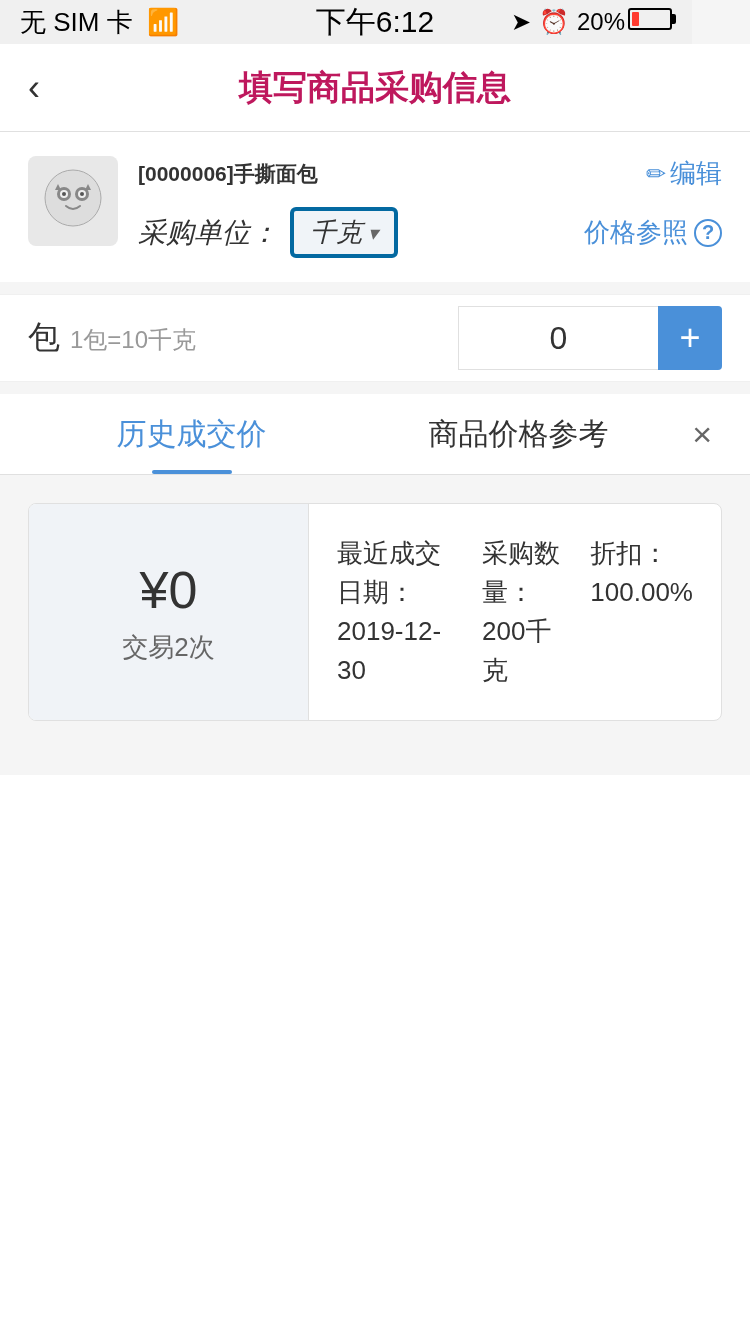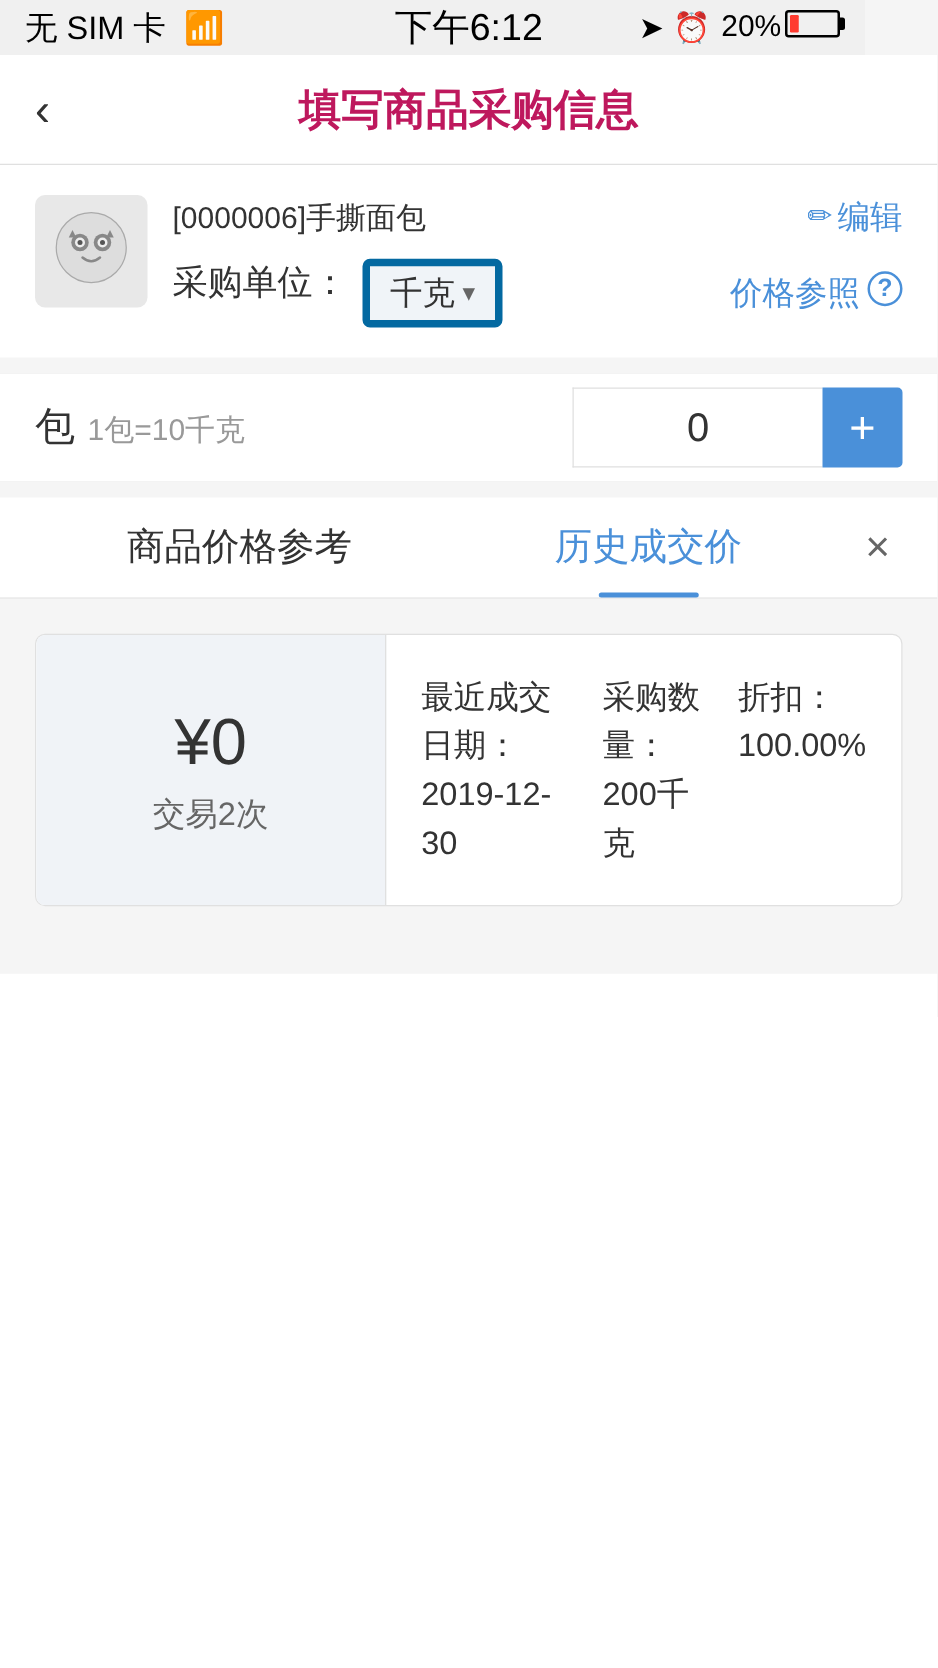--- a/index.html
+++ b/index.html
@@ -132,23 +132,23 @@
     .product-info {
       flex: 1;
     }
     .product-name-row {
       display: flex;
       justify-content: space-between;
       align-items: center;
       margin-bottom: 16px;
     }
     .product-name {
-      font-size: 24px;
-      color: #333;
-      font-weight: 400;
+      font-size: 21px;
+      color: #333;
+      font-weight: 700;
     }
     .edit-btn {
       font-size: 26px;
       color: #4a90d9;
       display: flex;
       align-items: center;
       gap: 4px;
       cursor: pointer;
     }
     .edit-icon {
@@ -159,39 +159,39 @@
       justify-content: space-between;
       align-items: center;
     }
     .unit-label {
       font-size: 28px;
       color: #333;
       margin-right: 12px;
     }
     .unit-select {
       background: #f0f4f8;
-      border: 6px solid #0369a1;
+      border: 4px solid #0369a1;
       border-radius: 6px;
       padding: 4px 16px;
       font-size: 26px;
       color: #333;
       display: flex;
       align-items: center;
       gap: 6px;
       cursor: pointer;
     }
     .unit-select-arrow {
       font-size: 20px;
       color: #666;
     }
     .price-ref {
       font-size: 26px;
       color: #4a90d9;
       display: flex;
-      align-items: flex-start;
+      align-items: center;
       gap: 6px;
       cursor: pointer;
     }
     .price-ref-icon {
       width: 28px;
       height: 28px;
       border: 2px solid #4a90d9;
       border-radius: 50%;
       display: flex;
       align-items: center;
@@ -404,21 +404,21 @@
     </div>
     <div class="product-info">
       <div class="product-name-row">
         <div class="product-name">[0000006]手撕面包</div>
         <div class="edit-btn">
           <span class="edit-icon">✏</span>
           <span>编辑</span>
         </div>
       </div>
       <div class="purchase-unit-row">
-        <div style="display:flex;align-items:flex-start;">
+        <div style="display:flex;align-items:center;font-style:italic;">
           <span class="unit-label">采购单位：</span>
           <div class="unit-select">
             <span>千克</span>
             <span class="unit-select-arrow">▾</span>
           </div>
         </div>
         <div class="price-ref">
           <span>价格参照</span>
           <div class="price-ref-icon">?</div>
         </div>
@@ -435,25 +435,25 @@
   <div class="quantity-input-group">
     <input class="quantity-input" type="text" value="0" readonly="" style="">
     <button class="quantity-plus">
       <span>+</span>
     </button>
   </div>
 </div>
 
 <div class="tabs-section">
   <div class="tabs-row">
+    <div class="tab-item active">
+      <span>历史成交价</span>
+    </div>
     <div class="tab-item">
       <span>商品价格参考</span>
-    </div>
-    <div class="tab-item active">
-      <span>历史成交价</span>
     </div>
     <div class="tab-close">
       <span>×</span>
     </div>
   </div>
 </div>
 
 <div class="history-content">
   <div class="history-card">
     <div class="history-left">

